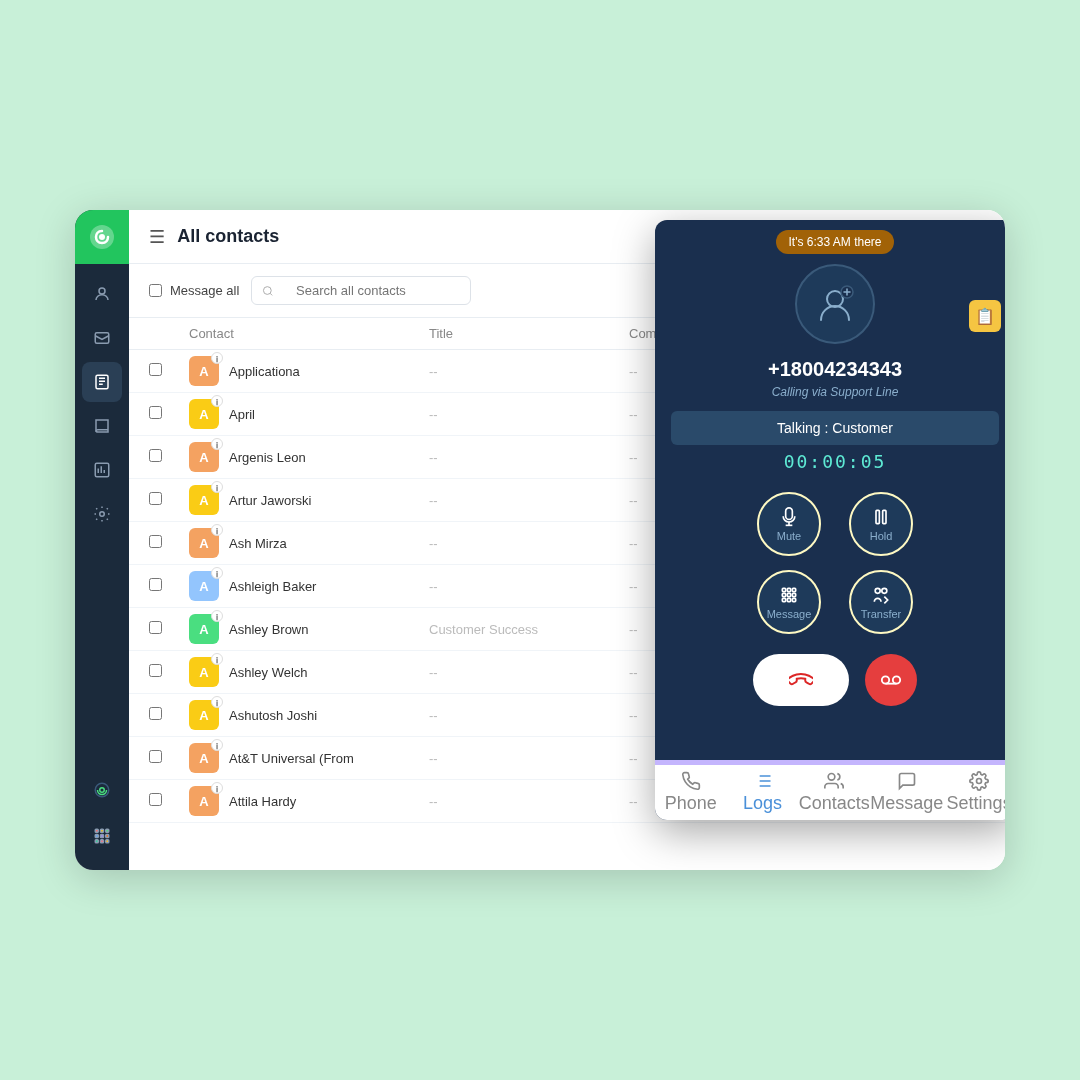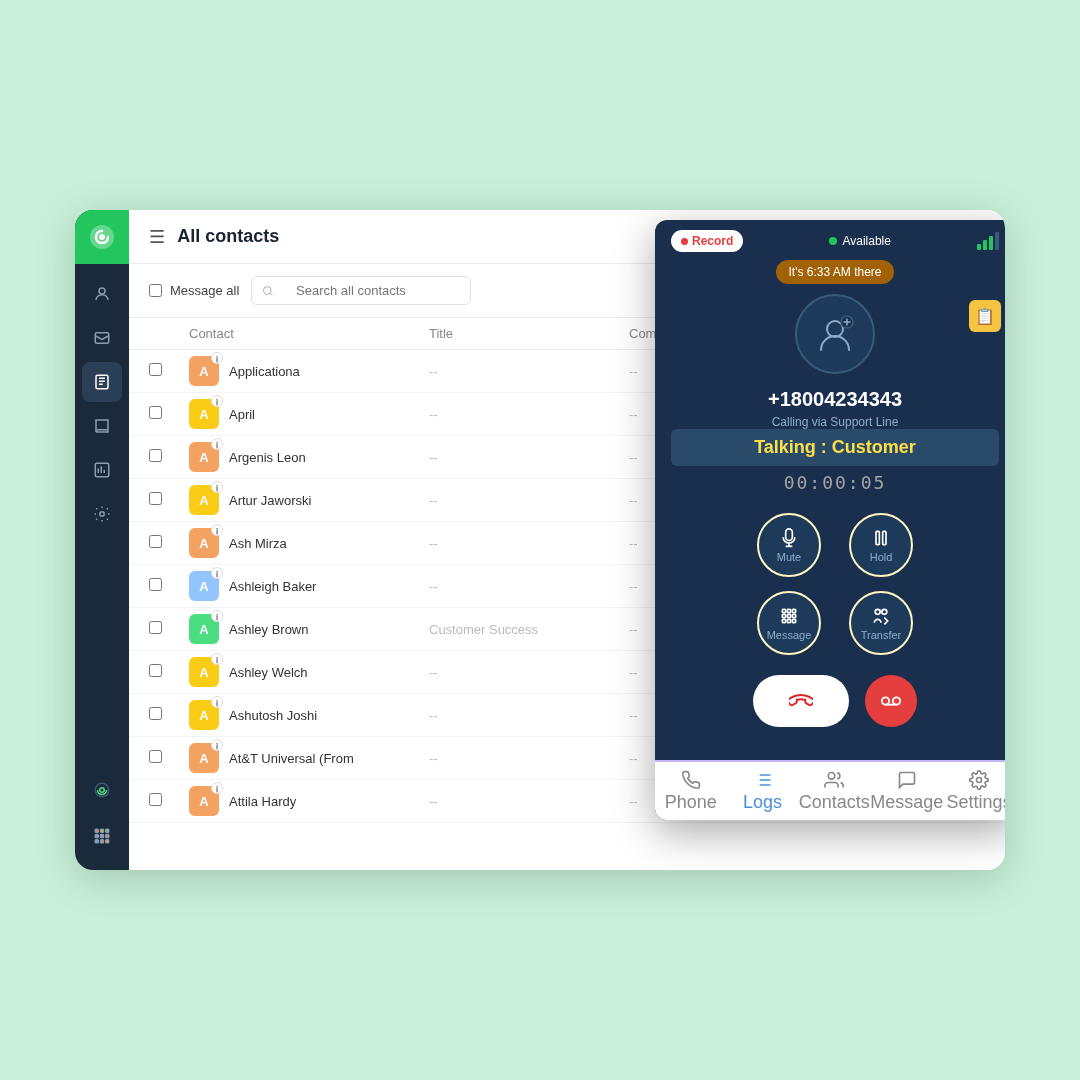--- a/index.html
+++ b/index.html
@@ -300,33 +300,35 @@
     .avatar-large svg { width: 44px; height: 44px; }
     .phone-number {
       font-size: 20px;
       font-weight: 600;
       color: #fff;
       margin-bottom: 4px;
     }
     .calling-via {
       font-size: 12px;
       color: #8aaecc;
+      margin-bottom: 12px;
+      font-style: italic;
     }
     .talking-bar {
       width: 100%;
       background: #2a4a6a;
       border-radius: 6px;
       padding: 8px 14px;
       text-align: center;
       margin-bottom: 6px;
     }
-    .talking-label { font-size: 18px; color: #fde047; font-weight: 700; }
+    .talking-label { font-size: 14px; color: #ffffff; font-weight: 400; }
     .call-timer {
       font-size: 18px;
-      color: #a3a3a3;
+      color: #5eead4;
       font-family: monospace;
       margin-bottom: 20px;
       letter-spacing: 2px;
     }
     .dialer-controls {
       display: flex;
       flex-direction: column;
       gap: 14px;
       width: 100%;
       align-items: center;
@@ -386,21 +388,21 @@
       color: #fff;
       font-size: 18px;
     }
     
     .dialer-nav {
       height: 60px;
       background: #fff;
       display: flex;
       align-items: center;
       justify-content: space-around;
-      border-top: 2px solid #c4b5fd;
+      border-top: 5px solid #c4b5fd;
       flex-shrink: 0;
     }
     .nav-item {
       display: flex;
       flex-direction: column;
       align-items: center;
       gap: 2px;
       cursor: pointer;
       flex: 1;
       padding: 6px 0;
@@ -661,36 +663,20 @@
     <span></span>
   </div>
         </div>
     </div>
   </div>
 
   <div class="dialer-popup">
 
     <div class="dialer-body">
 
-      <div class="dialer-status-bar">
-        <button class="record-btn">
-          <span class="record-dot"></span>
-          <span>Record</span>
-        </button>
-        <div class="available-badge">
-          <span class="available-dot"></span>
-          <span>Available</span>
-        </div>
-        <div class="signal-bars">
-          <div class="signal-bar" style="height:6px"></div>
-          <div class="signal-bar" style="height:10px"></div>
-          <div class="signal-bar" style="height:14px"></div>
-          <div class="signal-bar" style="height:18px; background:#3a5a7a;"></div>
-        </div>
-      </div>
 
       <div class="note-btn">📋</div>
 
       <div class="time-badge">It's 6:33 AM there</div>
 
       <div class="avatar-large">
         <svg viewBox="0 0 44 44" fill="none">
           <circle cx="22" cy="17" r="8" stroke="#8aaecc" stroke-width="2"></circle>
           <path d="M8 38c0-7.7 6.3-14 14-14s14 6.3 14 14" stroke="#8aaecc" stroke-width="2" stroke-linecap="round"></path>
           <circle cx="34" cy="10" r="6" fill="#1a2f4e" stroke="#3a5a7a" stroke-width="1.5"></circle>

